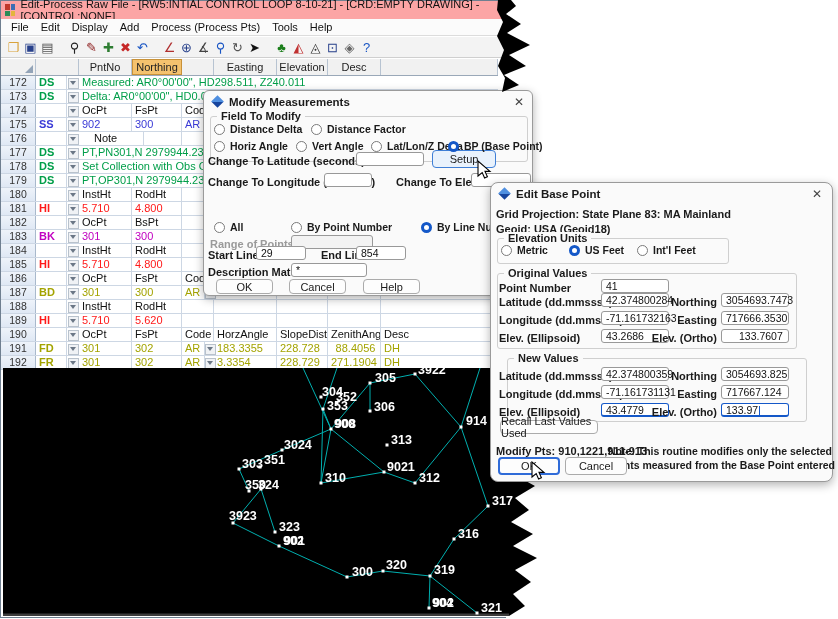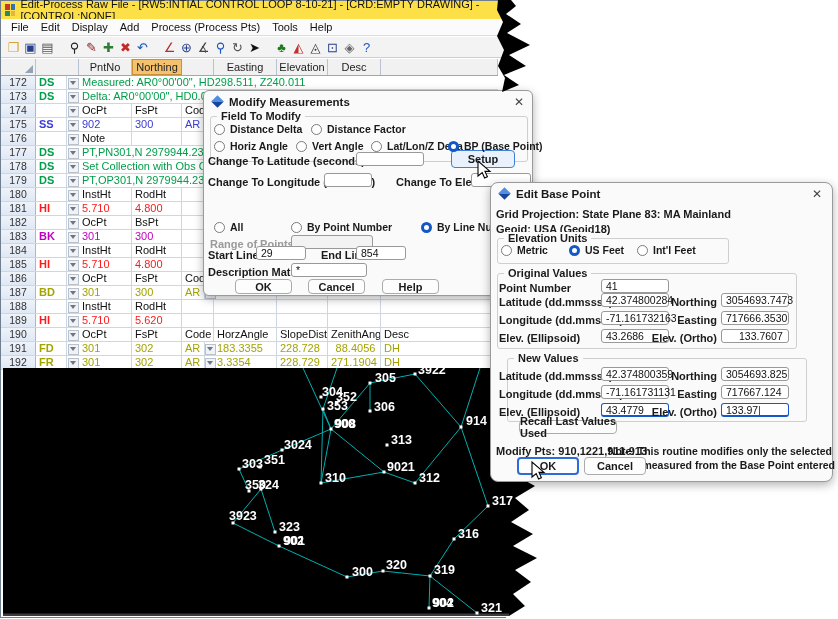--- a/index.html
+++ b/index.html
@@ -3,21 +3,21 @@
 <meta charset="utf-8">
 <style>
   * { box-sizing: border-box; margin: 0; padding: 0; }
   html,body { background:#fff; }
   body { font-family:"Liberation Sans", sans-serif; }
   .stage { position:relative; width:838px; height:619px; background:#fff; overflow:hidden; }
 
   
   .app-window { position:absolute; left:0; top:0; width:506px; height:618px;
     background:#fff; border:1px solid #6f7f90; border-right:none; }
-  .titlebar { position:absolute; left:0; top:0; width:100%; height:18px; background:#fde047;
+  .titlebar { position:absolute; left:0; top:0; width:100%; height:18px; background:#fca5a5;
     display:flex; align-items:center; gap:5px; padding-left:4px; font-size:11px; color:#111; }
   .title-icon { width:12px; height:12px; display:grid; grid-template-columns:1fr 1fr; grid-template-rows:1fr 1fr; gap:1px; }
   .title-icon i { display:block; }
   .menubar { position:absolute; left:0; top:18px; width:100%; height:17px; background:#fbfbfb;
     border-bottom:1px solid #dcdcdc; display:flex; align-items:center; gap:0; padding-left:4px; font-size:11px; color:#111; }
   .menu-item { padding:1px 6px; }
   .toolbar { position:absolute; left:0; top:36px; width:100%; height:21px; background:#f3f3f3;
     border-bottom:1px solid #cfcfcf; display:flex; align-items:center; padding-left:4px; }
   .tb { width:17px; height:17px; display:inline-flex; align-items:center; justify-content:center;
     font-size:13px; line-height:17px; }
@@ -62,21 +62,21 @@
   .grp-legend { position:absolute; top:-7px; left:6px; background:#fafafa; padding:0 4px; font-weight:bold; font-size:11px; }
   .lbl { position:absolute; font-weight:bold; white-space:nowrap; }
   .lbl.gray { color:#9a9a9a; }
   .rlbl { position:absolute; font-weight:bold; text-align:right; white-space:nowrap; }
   .tbox { position:absolute; background:#fff; border:1px solid #999; border-radius:3px; height:14px;
     padding:0 4px; font-size:10.5px; line-height:12px; color:#111; }
   .tbox.disabled { background:#f3f3f3; }
   .tbox.focused { border:1px solid #1458c8; border-bottom:2px solid #1458c8; }
   .caret { display:inline-block; width:1px; height:9px; background:#1458c8; vertical-align:-1px; margin-left:1px; }
   .btn { position:absolute; background:#fdfdfd; border:1px solid #ababab; border-radius:4px;
-    display:flex; align-items:center; justify-content:center; font-size:11px; font-weight:bold; color:#1a1a1a;margin-left:19px; }
+    display:flex; align-items:center; justify-content:center; font-size:11px; font-weight:normal; color:#1a1a1a; }
   .btn.blue { background:#e9f2fc; border:1.5px solid #3f7fd6; }
   .btn.focusblue { border:2px solid #2f6bd8; }
   .radio-opt { position:absolute; display:flex; align-items:center; gap:5px; white-space:nowrap; }
   .radio { width:11px; height:11px; border-radius:50%; border:1px solid #7a7a7a; background:#fff; flex:none; }
   .radio.sel { border:3.5px solid #1458c8; }
   .radio-opt span.rtext { font-weight:bold; font-size:10.5px; }
   .note-txt { position:absolute; font-weight:bold; white-space:nowrap; }
 
   .cursor { position:absolute; z-index:60; }
   .torn { position:absolute; z-index:4; }
@@ -189,21 +189,21 @@
             <div class="gcell c-blue" style="left: 276px; width: 51px;"></div>
             <div class="gcell c-blue" style="left: 327px; width: 53px;"></div>
             <div class="gcell c-blue" style="left: 380px; width: 117px;"></div>
           </div>
           <div class="grow" style="top: 56px;">
             <div class="rn">176</div>
             <div class="codec c-black"></div>
             <div class="ddbox" style="left: 66.5px;">
               <b></b>
             </div>
-            <div class="gcell c-black" style="left: 78px; width: 53px;">Note</div>
+            <div class="gcell c-black" style="left: 90px; width: 53px;">Note</div>
             <div class="gcell c-black" style="left: 131px; width: 50px;"></div>
             <div class="gcell c-black" style="left: 181px; width: 32px;"></div>
             <div class="gcell c-black" style="left: 213px; width: 63px;"></div>
             <div class="gcell c-black" style="left: 276px; width: 51px;"></div>
             <div class="gcell c-black" style="left: 327px; width: 53px;"></div>
             <div class="gcell c-black" style="left: 380px; width: 117px;"></div>
           </div>
           <div class="grow" style="top: 70px;">
             <div class="rn">177</div>
             <div class="codec c-green">DS</div>

